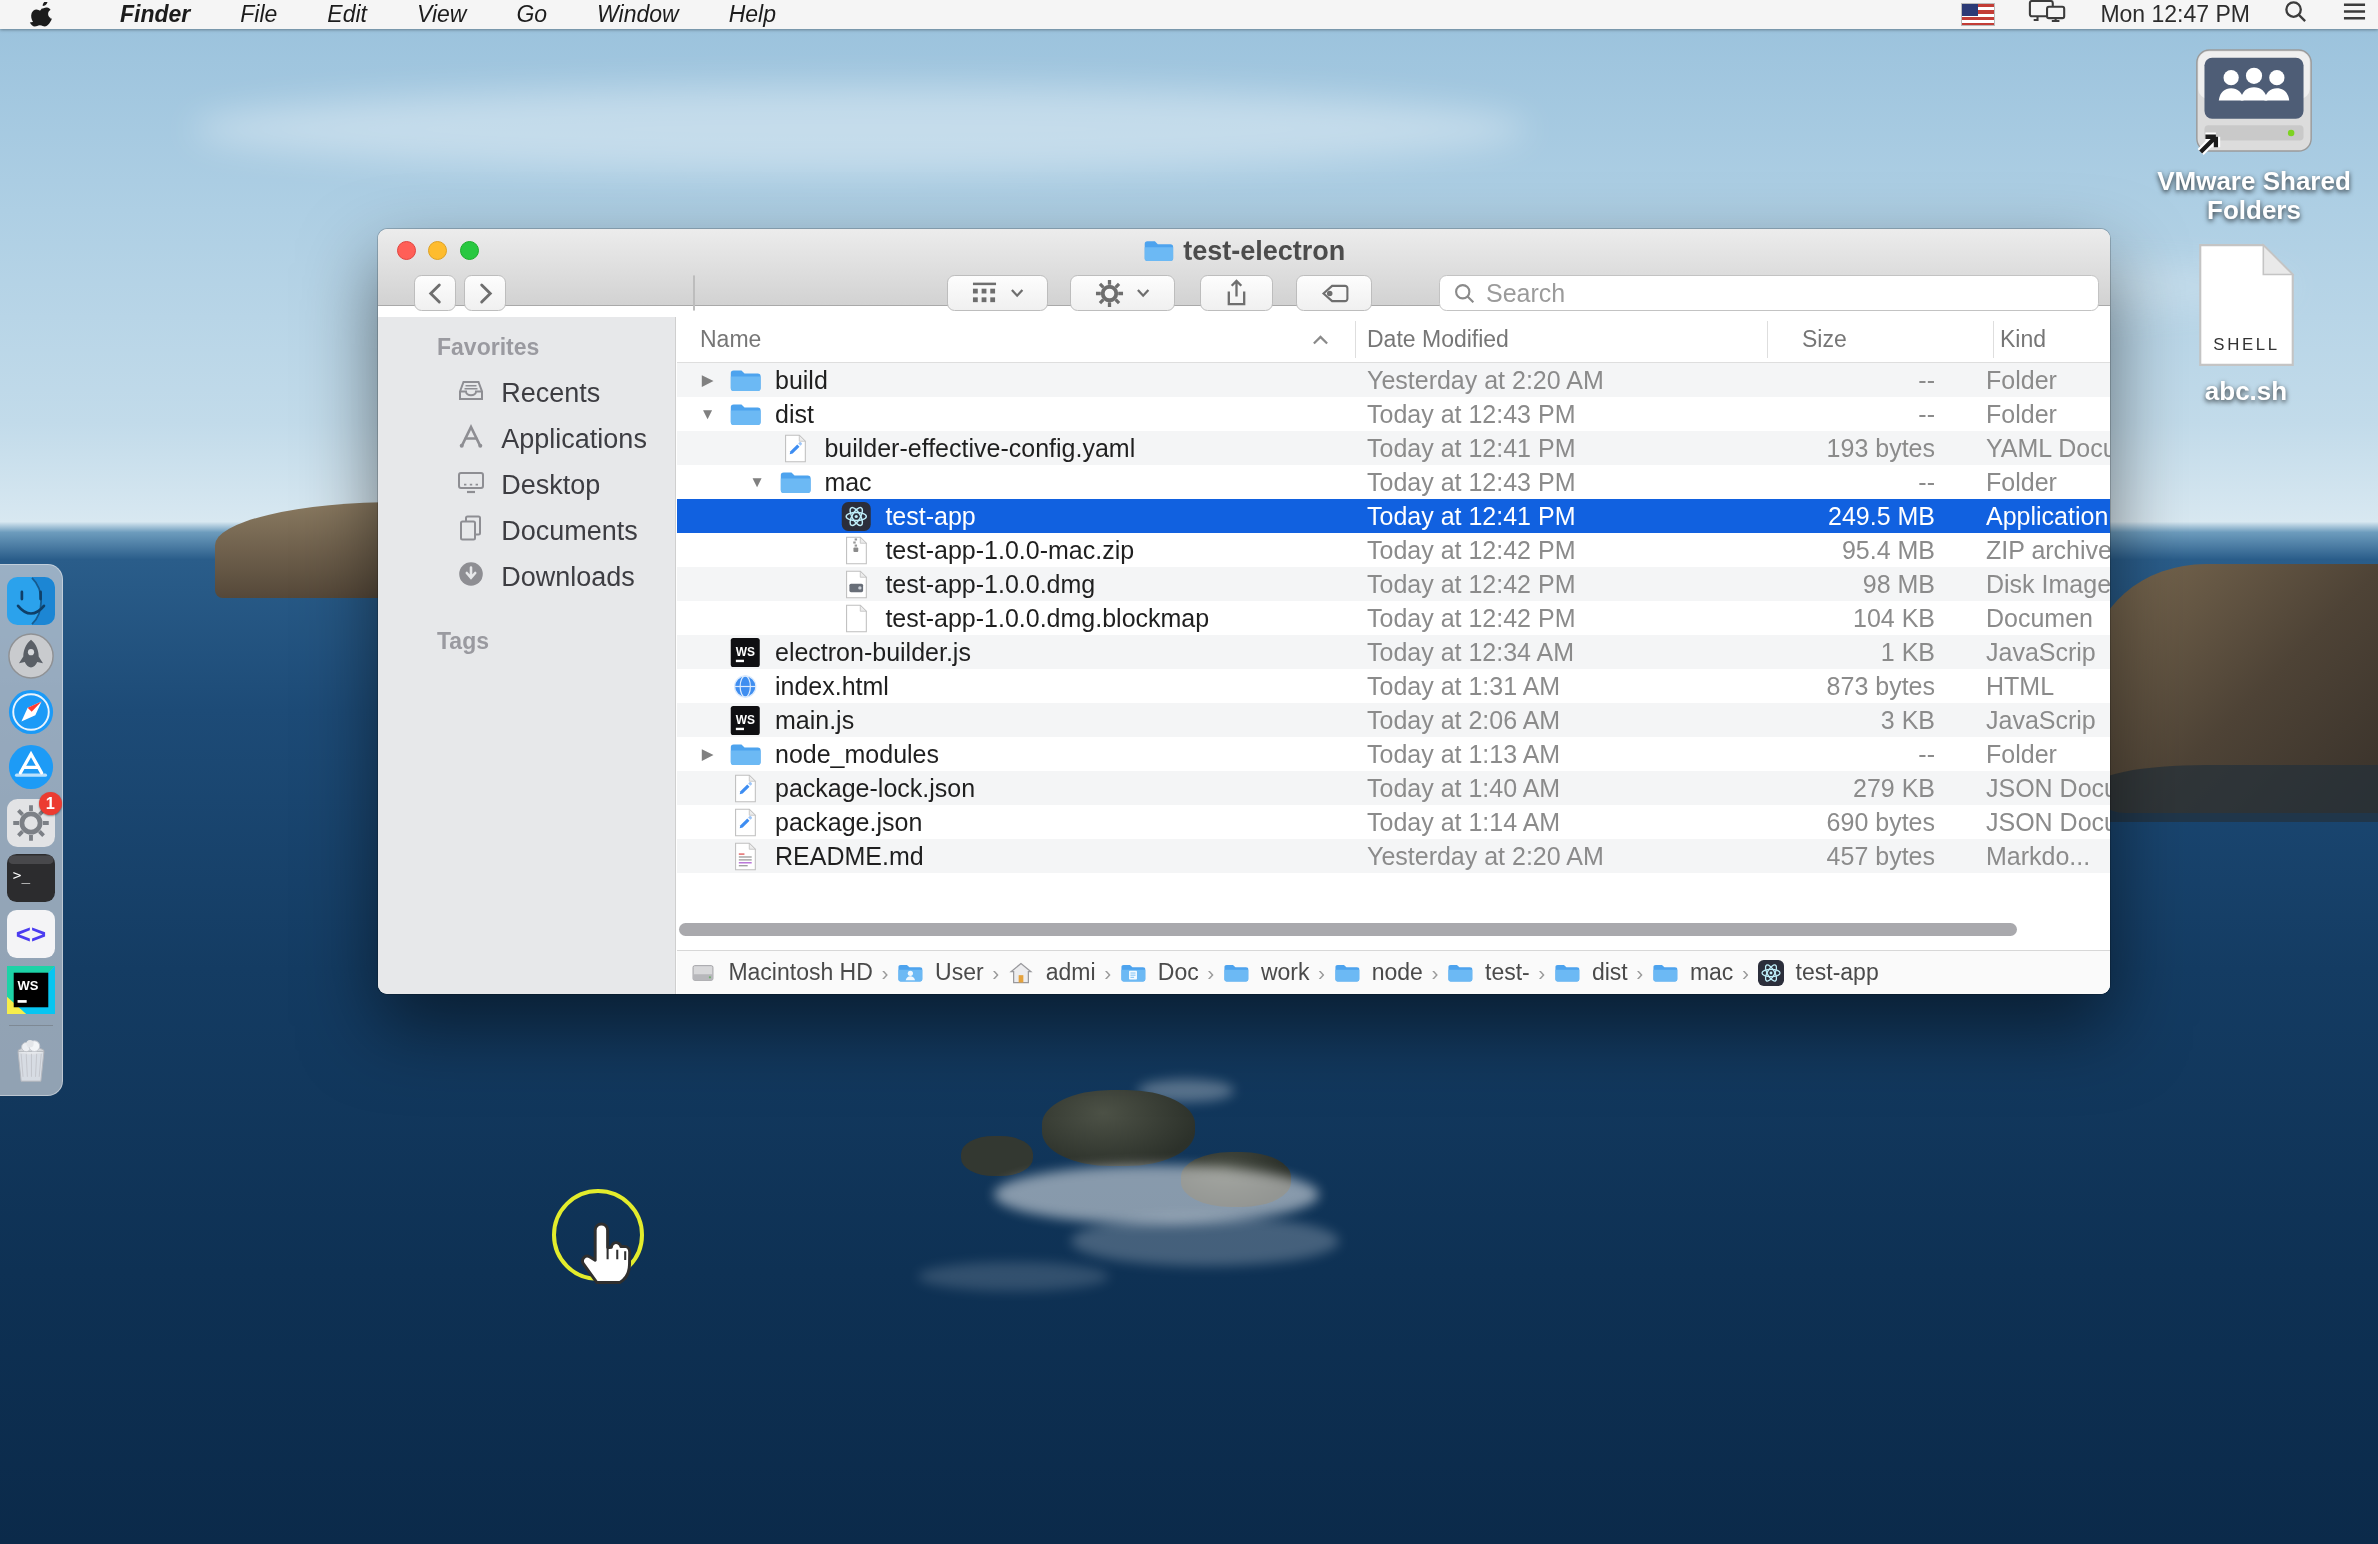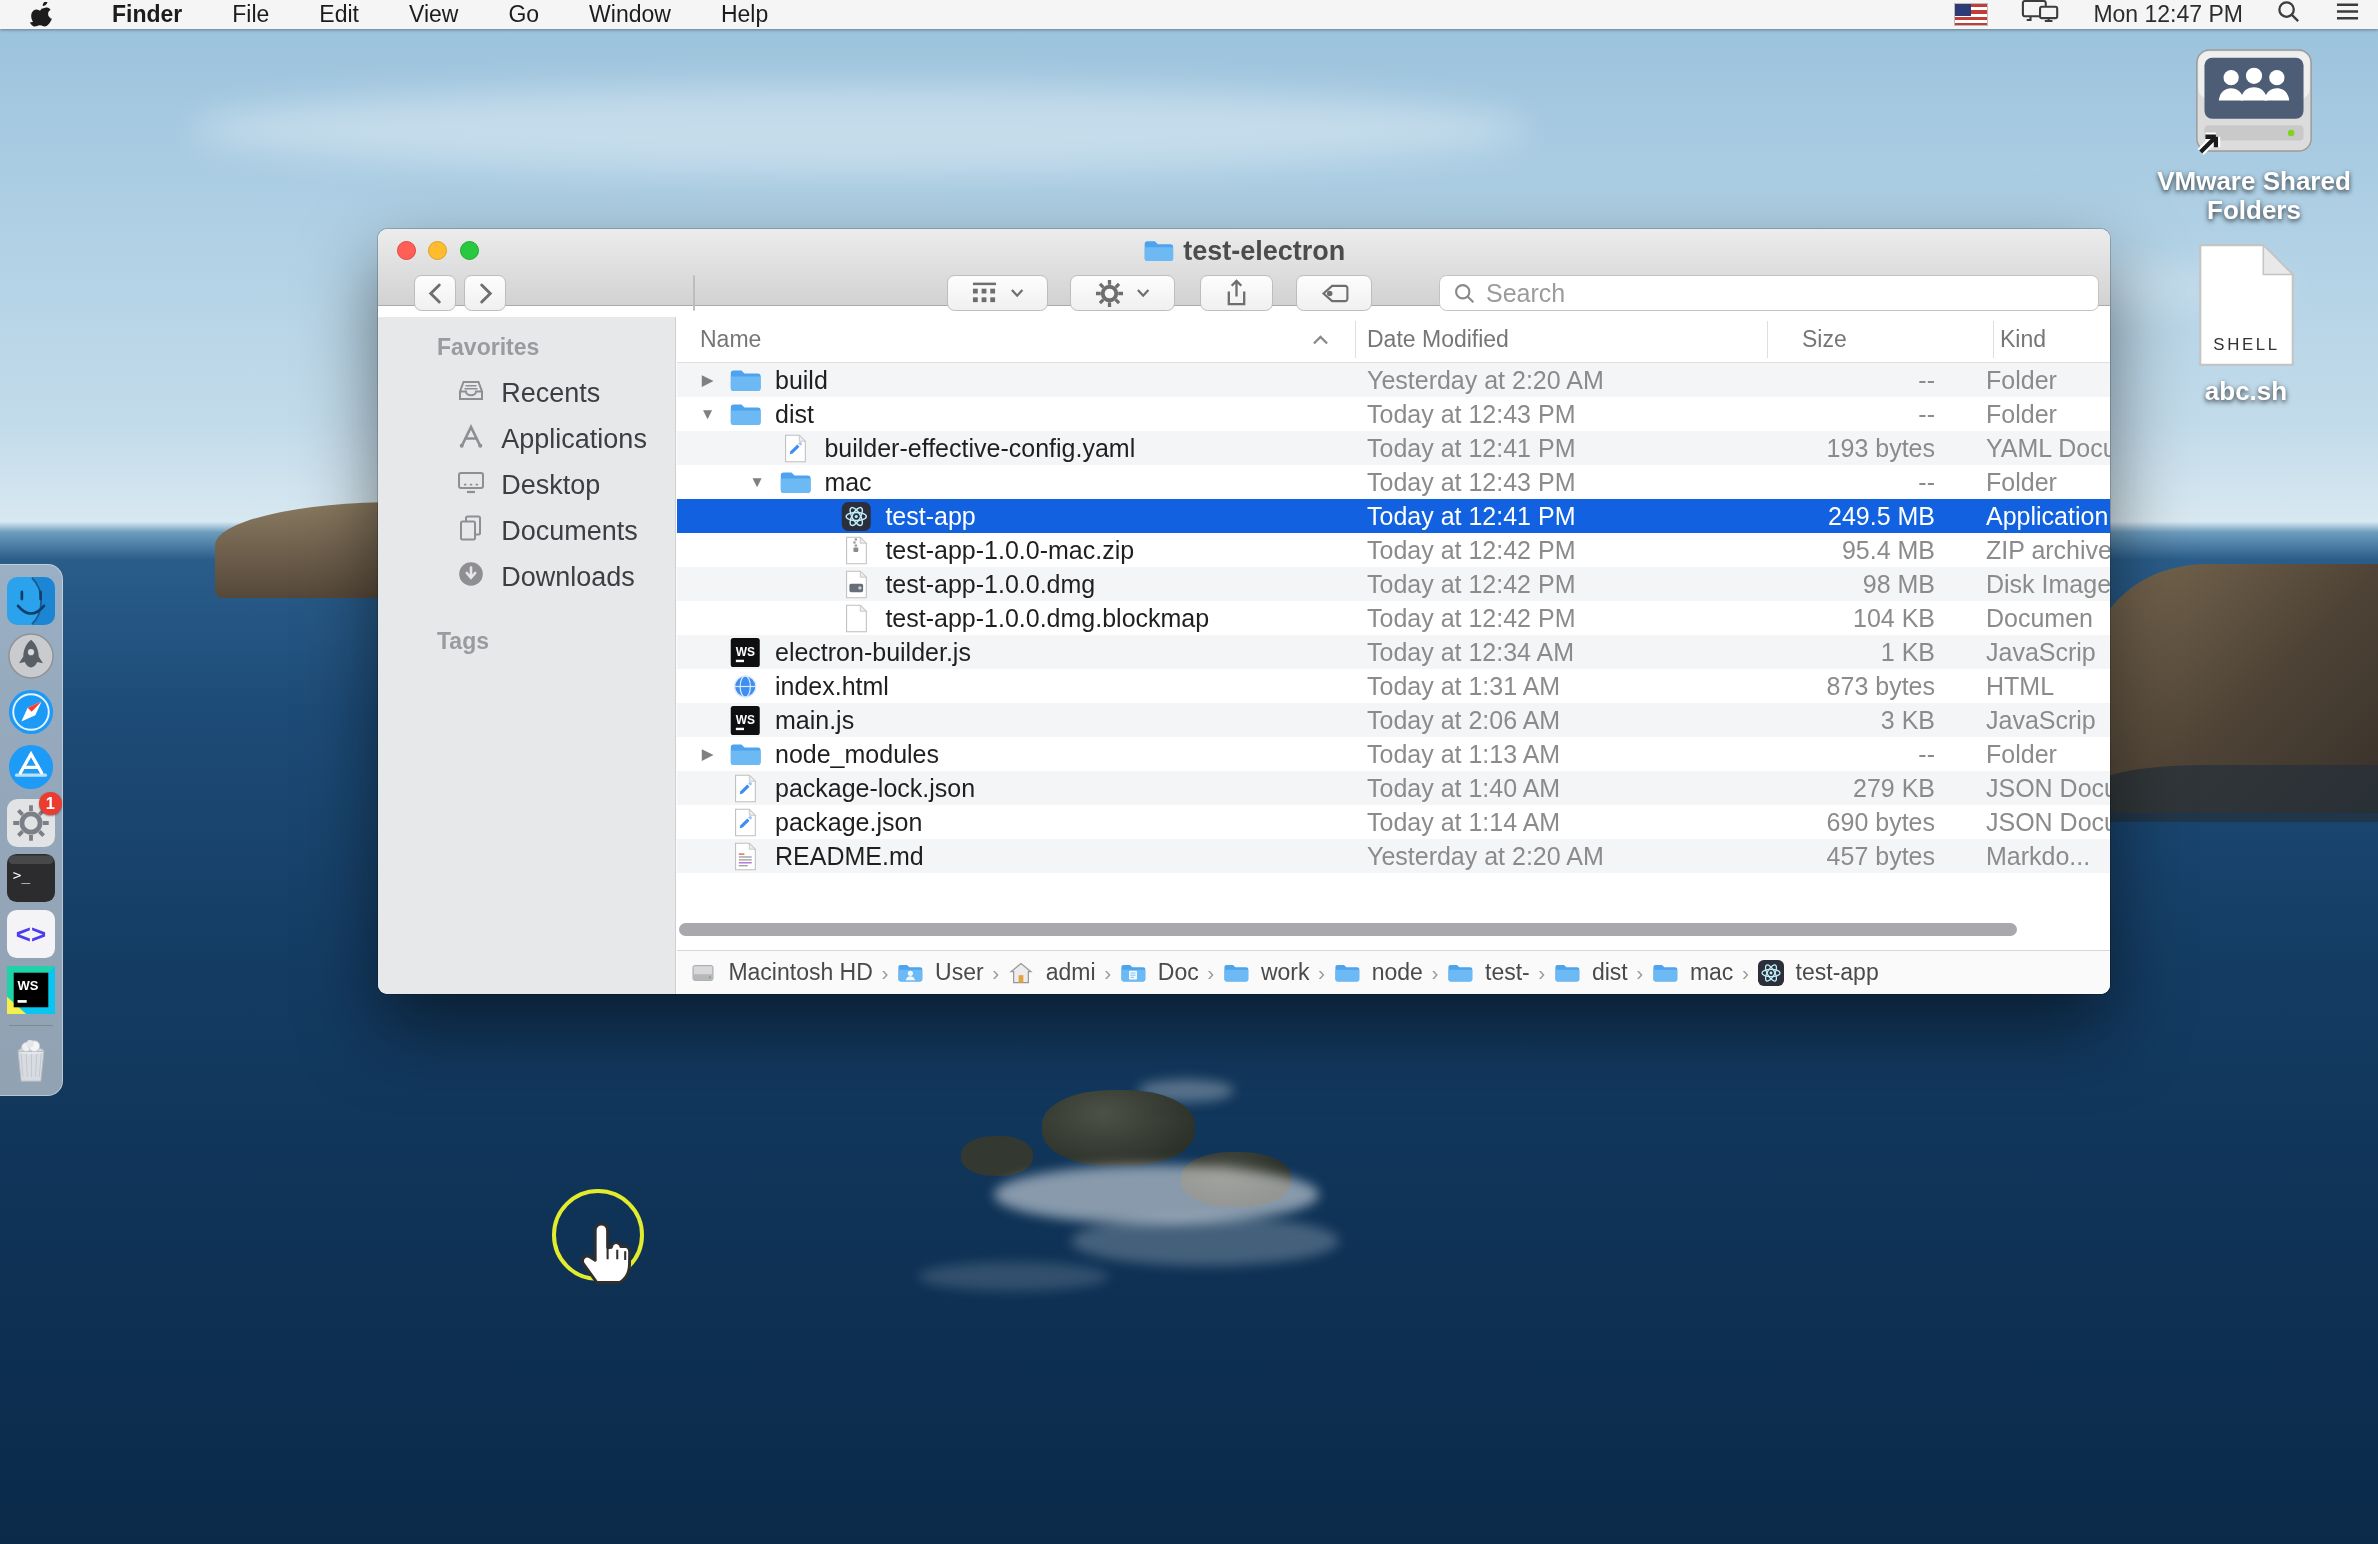--- a/index.html
+++ b/index.html
@@ -12,25 +12,25 @@
     background:linear-gradient(180deg,#9cc3dd 0%,#aecfe4 12%,#c2dbea 26%,#d8e8f1 32.5%,
       #6d9cbd 33.2%,#2a5d8a 35%,#1d4b77 45%,#143c63 62%,#0e3154 82%,#0b2a4a 100%);}
   .cloud { position:absolute; background:rgba(255,255,255,.35); filter:blur(17px); border-radius:50%; }
   .isle  { position:absolute; }
   .foam  { position:absolute; background:rgba(255,255,255,.5); border-radius:50%; filter:blur(5.7px); }
 
   
   .menubar { position:absolute; left:0; top:0; right:0; height:29px; background:#f5f5f5;
     display:flex; align-items:center; box-shadow:0 1px 2.9px rgba(0,0,0,.35); z-index:50;
     font-size:23px; color:#1c1c1c; }
-  .mb-left { display:flex; align-items:center; gap:8px; }
+  .mb-left { display:flex; align-items:center; gap:16px;font-style:italic; }
   .apple { margin:0 27px 0 29px; display:flex; }
   .menu-item { padding:0 25px; }
   .menu-item.app-name { font-weight:bold; }
-  .mb-right { margin-left:auto; display:flex; align-items:center; gap:32.5px; padding-right:16px; }
+  .mb-right { margin-left:auto; display:flex; align-items:center; gap:32.5px; padding-right:9px; }
   .flag { width:34px; height:23px; border:1px solid #bbb;
     background:repeating-linear-gradient(180deg,#c33d36 0 3.3px,#fff 3.3px 6.5px); position:relative; }
   .flag:before { content:""; position:absolute; left:0; top:0; width:15.3px; height:12.4px; background:#2c3a76; }
   .clock { color:#2c2c2c; white-space:nowrap; }
 
   
   .dt-icon { position:absolute; width:210px; text-align:center; }
   .dt-icon .art { display:flex; justify-content:center; }
   .dt-label { margin-top:9.6px; color:#fff; font-size:26px; font-weight:bold; line-height:1.15;
     text-shadow:0 1.9px 4.8px rgba(0,0,0,.75); }

